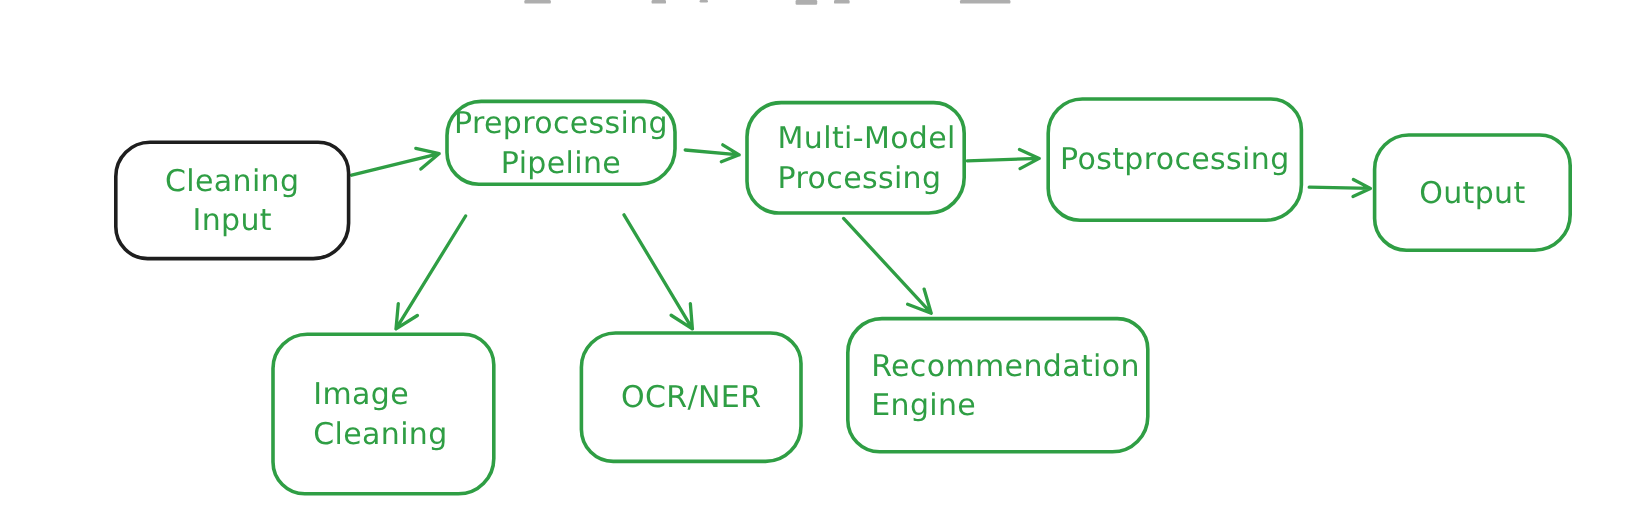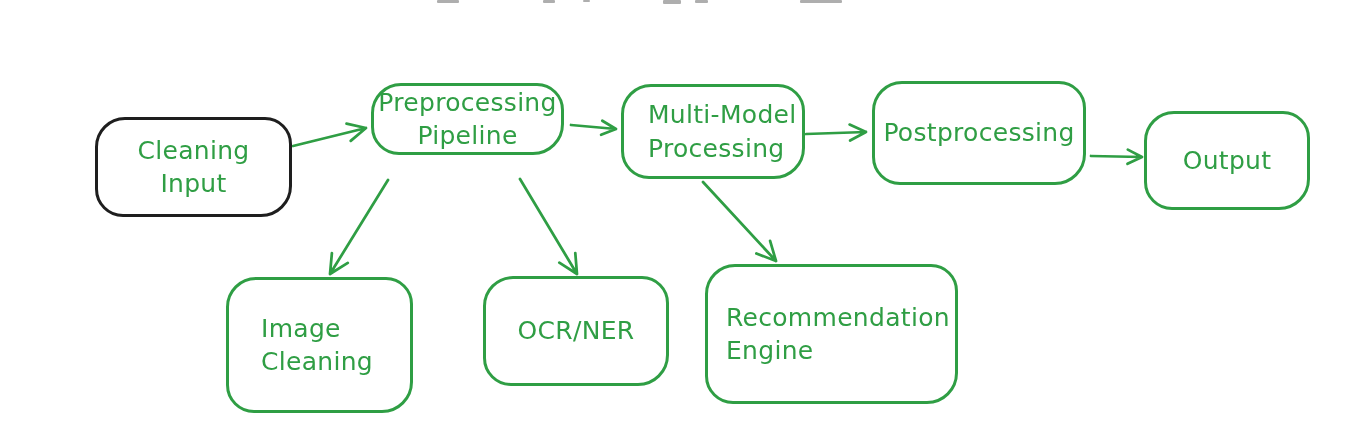--- a/index.html
+++ b/index.html
@@ -113,18 +113,18 @@
 
   <div class="node align-left" style="left:226px; top:277px; width:187px; height:136px; padding-left:32px;">
     <span class="node-label">Image
 Cleaning</span>
   </div>
 
   <div class="node" style="left:483px; top:276px; width:186px; height:110px;">
     <span class="node-label">OCR/NER</span>
   </div>
 
-  <div class="node align-left" style="left:705px; top:264px; width:253px; height:140px; padding-left:18px;">
+  <div class="node align-left" style="left:705px; top:264px; width:253px; height:114px; padding-left:18px;">
     <span class="node-label">Recommendation
 Engine</span>
   </div>
 
 </div>
 
 </body></html>

